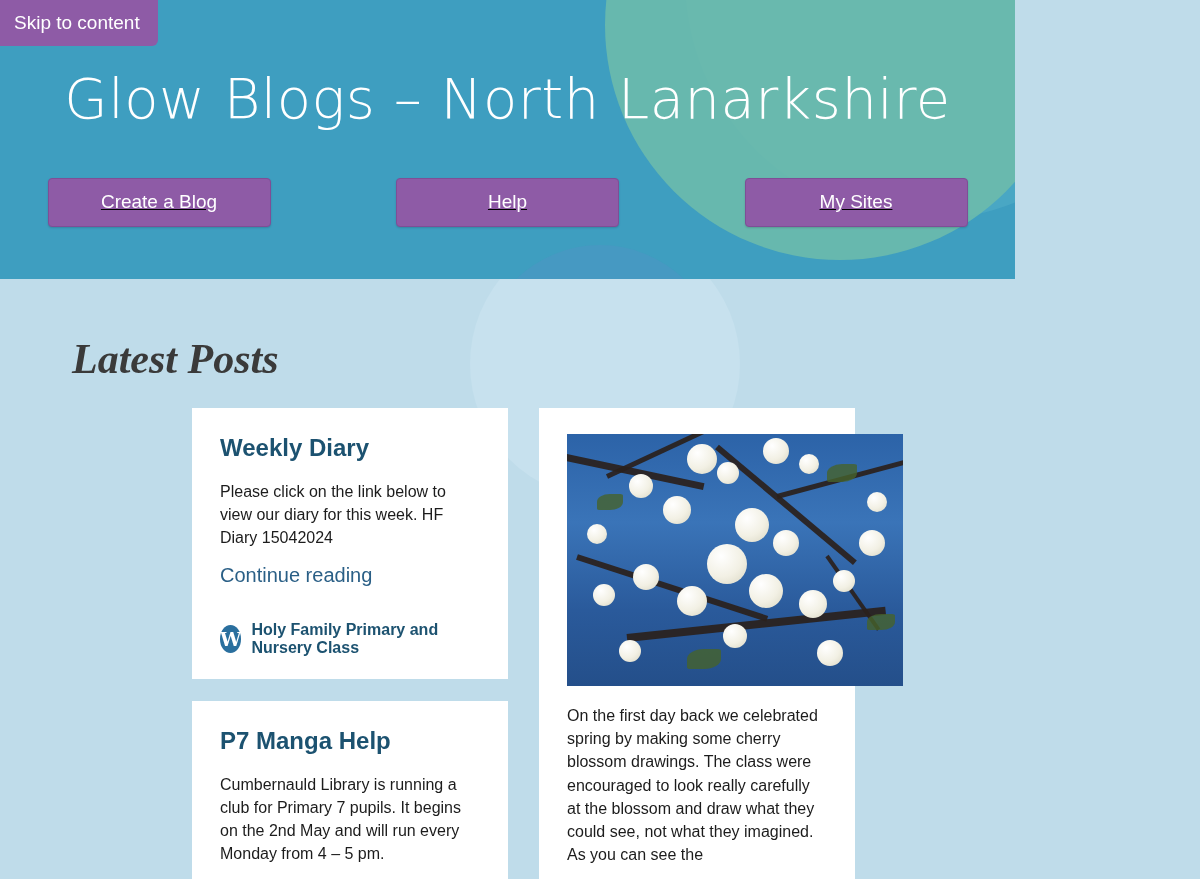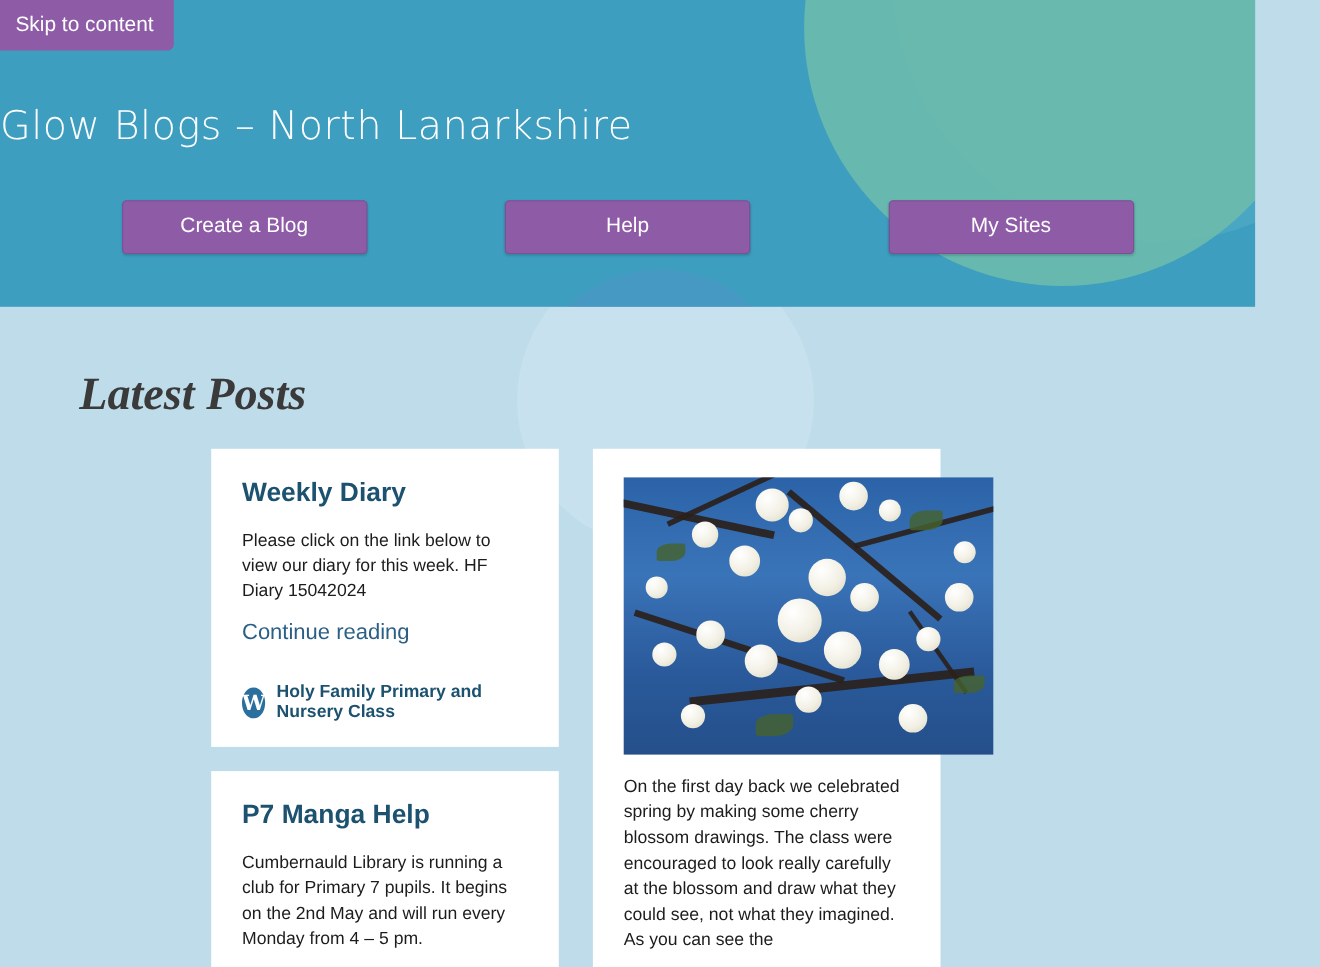--- a/index.html
+++ b/index.html
@@ -7,21 +7,21 @@
     width: 1200px;
     height: 879px;
     overflow: hidden;
     font-family: "Liberation Sans", sans-serif;
     background: #bfdcea;
   }
 
   
   .site-header {
     position: relative;
-    width: 1141px;
+    width: 1015px;
     height: 279px;
     background: #3e9ec0;
     overflow: hidden;
   }
   .deco-circle-1 {
     position: absolute;
     right: -60px;
     top: -210px;
     width: 470px;
     height: 470px;
@@ -59,34 +59,36 @@
     font-size: 19px;
     line-height: 1;
     padding: 13px 18px 14px 14px;
     border-radius: 0 0 6px 0;
     text-decoration: none;
     display: inline-block;
   }
   .site-title {
     position: relative;
     z-index: 10;
+    text-align: center;
     color: #ffffff;
     font-weight: 300;
-    font-size: 36px;
+    font-size: 56px;
     letter-spacing: .5px;
-    padding-top: 94px;
+    padding-top: 66px;
     font-family: "DejaVu Sans", sans-serif;
   }
   .main-nav {
     position: relative;
     z-index: 10;
     display: flex;
     justify-content: space-between;
     width: 920px;
     margin: 47px auto 0 auto;
+    text-decoration: underline;
   }
   .nav-btn {
     display: block;
     width: 223px;
     text-align: center;
     background: #8e5ba6;
     color: #ffffff;
     font-size: 19px;
     padding: 12px 0 13px 0;
     border: 1px solid #7e4e96;

